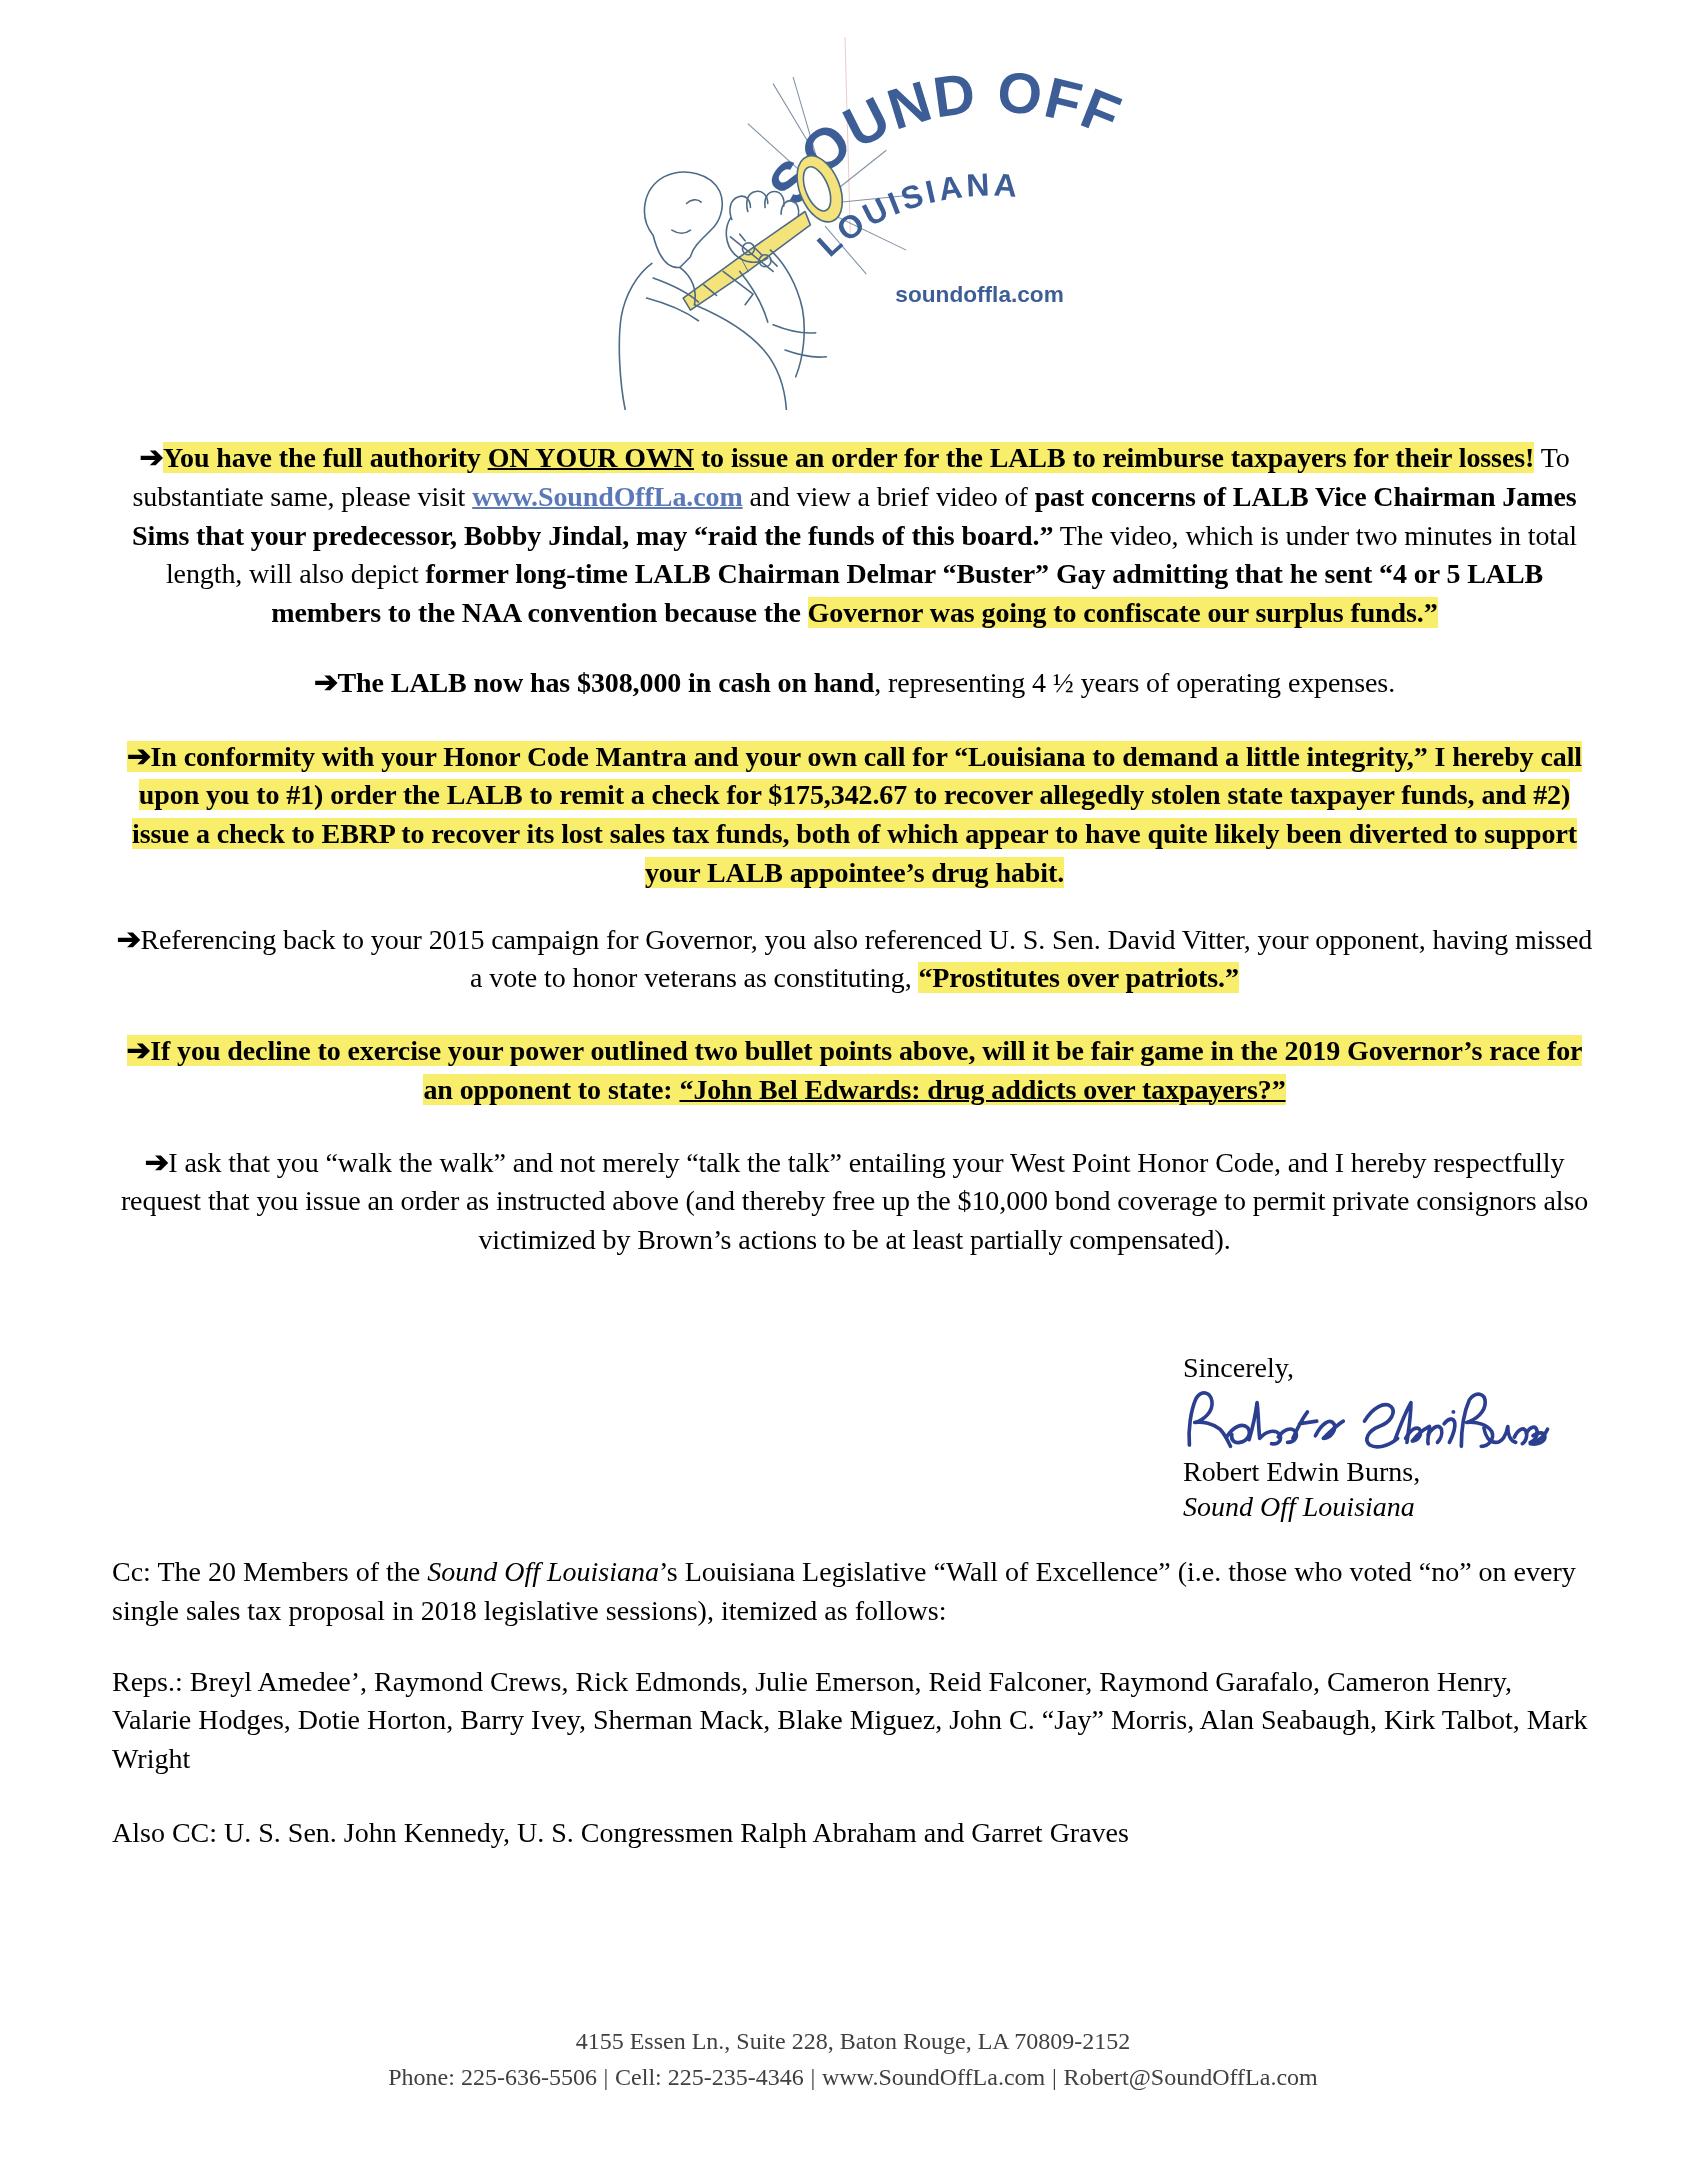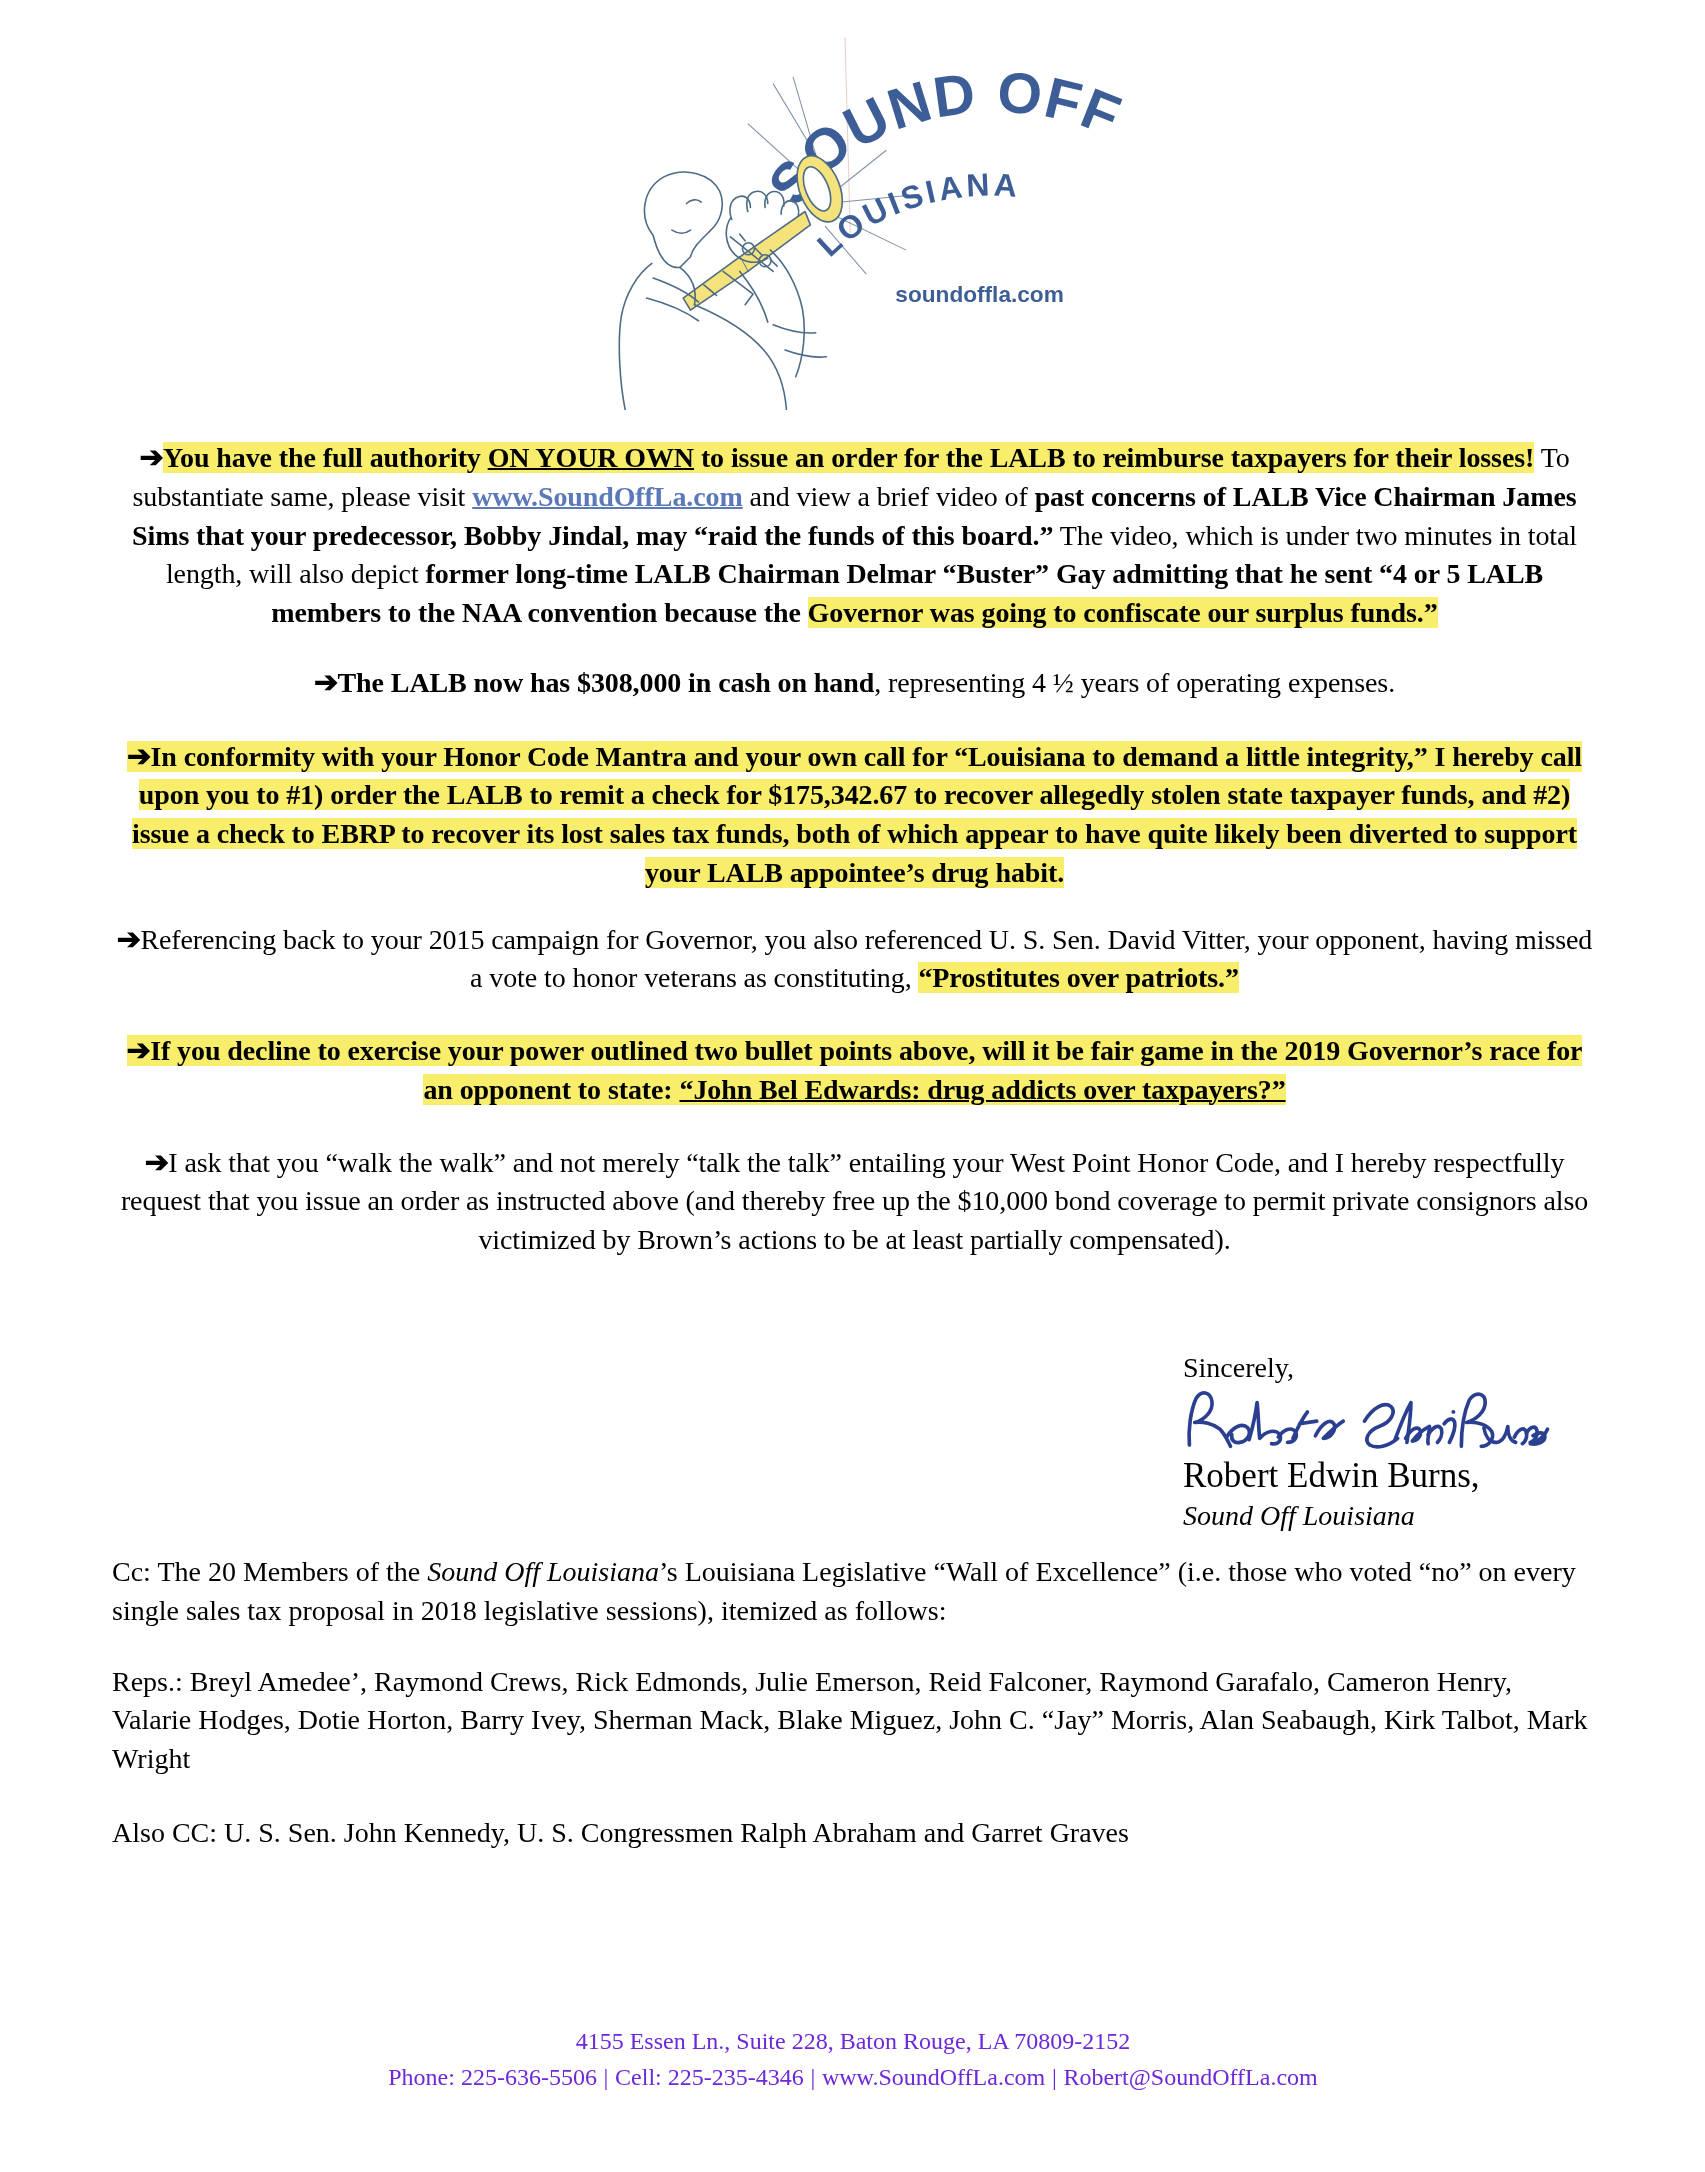--- a/index.html
+++ b/index.html
@@ -83,21 +83,21 @@
     top: 1353px;
     width: 467px;
   }
   .sincerely {
     font-size: 28px;
     line-height: 1.1;
     margin: 0 0 4px 0;
   }
   .sig-svg { display: block; width: 373px; height: 65px; margin: 0 0 1.3px -5.3px; }
   .sig-name {
-    font-size: 35px;
+    font-size: 28px;
     line-height: 1.25;
     margin: 0;
   }
   .sig-org {
     font-size: 28px;
     font-style: italic;
     line-height: 1.25;
     margin: 0;
   }
 
@@ -128,21 +128,21 @@
     position: absolute;
     left: 0;
     top: 2023px;
     width: 1706px;
     text-align: center;
   }
   .footer-line {
     font-size: 24px;
     line-height: 1.5;
     margin: 0;
-    color: #6d28d9;
+    color: #404040;
   }
   .footer-sep { padding: 0 6.7px; }
 </style>
 </head>
 <body>
 
 <div class="letterhead">
   <div class="logo-wrap">
     <svg class="logo-svg" viewBox="0 0 900 560" aria-hidden="true">
 

